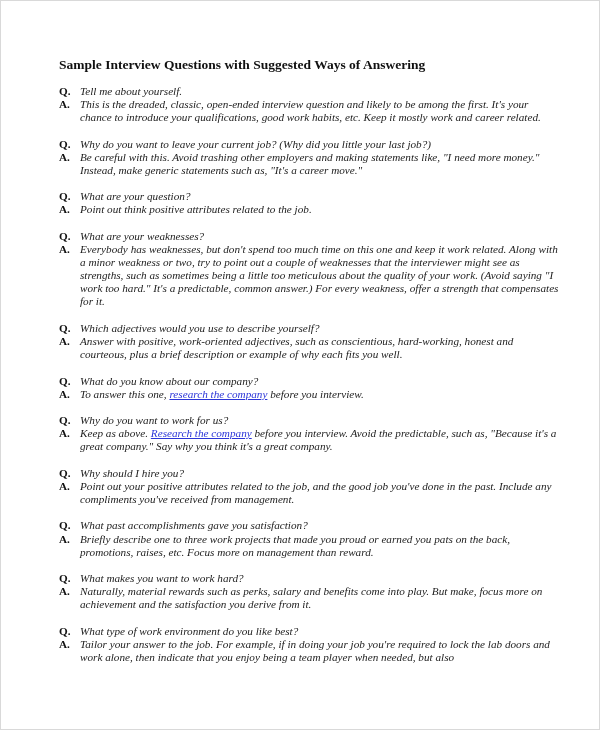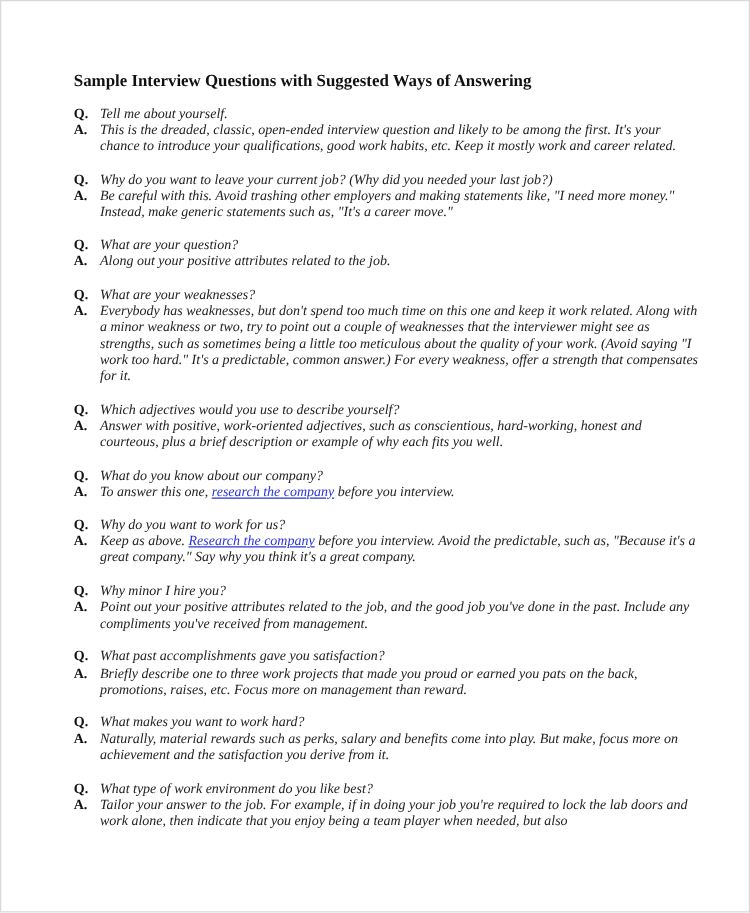--- a/index.html
+++ b/index.html
@@ -42,36 +42,36 @@
         </div>
       <div class="row">
           <span class="lbl">A.</span>
           <span class="txt">This is the dreaded, classic, open-ended interview question and likely to be among the first. It's your chance to introduce your qualifications, good work habits, etc. Keep it mostly work and career related.</span>
         </div>
     </div>
 
     <div class="qa">
       <div class="row">
           <span class="lbl">Q.</span>
-          <span class="txt">Why do you want to leave your current job? (Why did you needed your last job?)</span>
+          <span class="txt">Why do you want to leave your current job? (Why did you little your last job?)</span>
         </div>
       <div class="row">
           <span class="lbl">A.</span>
           <span class="txt">Be careful with this. Avoid trashing other employers and making statements like, "I need more money." Instead, make generic statements such as, "It's a career move."</span>
         </div>
     </div>
 
     <div class="qa">
       <div class="row">
           <span class="lbl">Q.</span>
           <span class="txt">What are your question?</span>
         </div>
       <div class="row">
           <span class="lbl">A.</span>
-          <span class="txt">Along out your positive attributes related to the job.</span>
+          <span class="txt">Point out think positive attributes related to the job.</span>
         </div>
     </div>
 
     <div class="qa">
       <div class="row">
           <span class="lbl">Q.</span>
           <span class="txt">What are your weaknesses?</span>
         </div>
       <div class="row">
           <span class="lbl">A.</span>
@@ -108,21 +108,21 @@
         </div>
       <div class="row">
           <span class="lbl">A.</span>
           <span class="txt"><span>Keep as above. </span><a class="link" href="#">Research the company</a><span> before you interview. Avoid the predictable, such as, "Because it's a great company." Say why you think it's a great company.</span></span>
         </div>
     </div>
 
     <div class="qa">
       <div class="row">
           <span class="lbl">Q.</span>
-          <span class="txt">Why minor I hire you?</span>
+          <span class="txt">Why should I hire you?</span>
         </div>
       <div class="row">
           <span class="lbl">A.</span>
           <span class="txt">Point out your positive attributes related to the job, and the good job you've done in the past. Include any compliments you've received from management.</span>
         </div>
     </div>
 
     <div class="qa">
       <div class="row">
           <span class="lbl">Q.</span>

